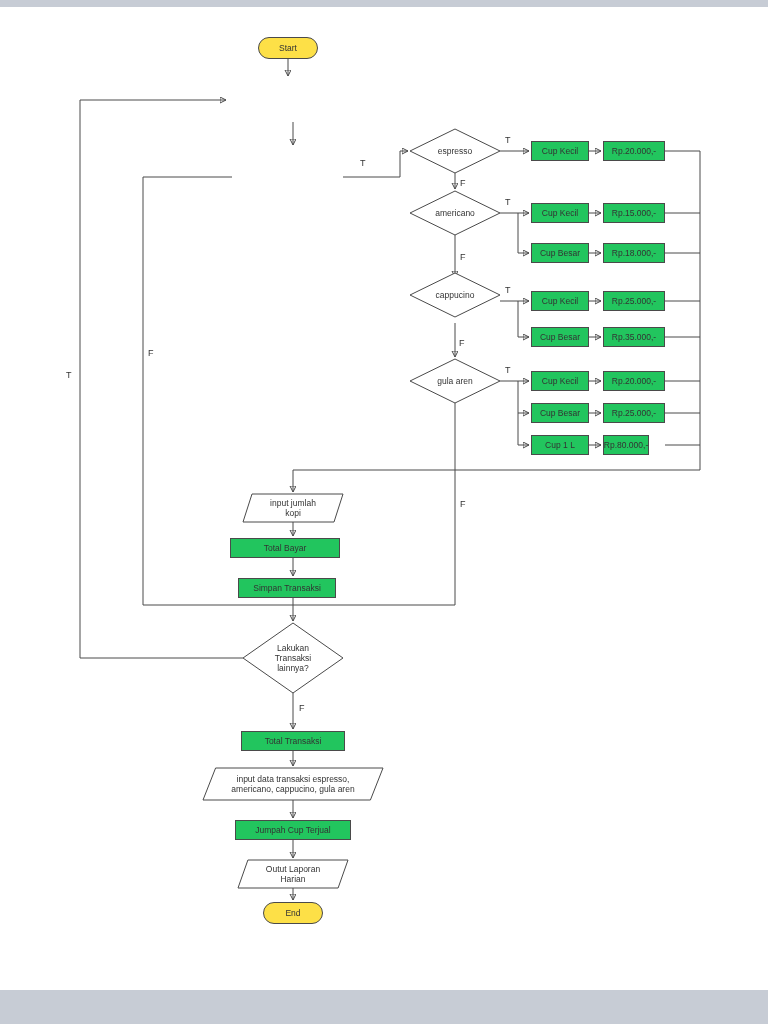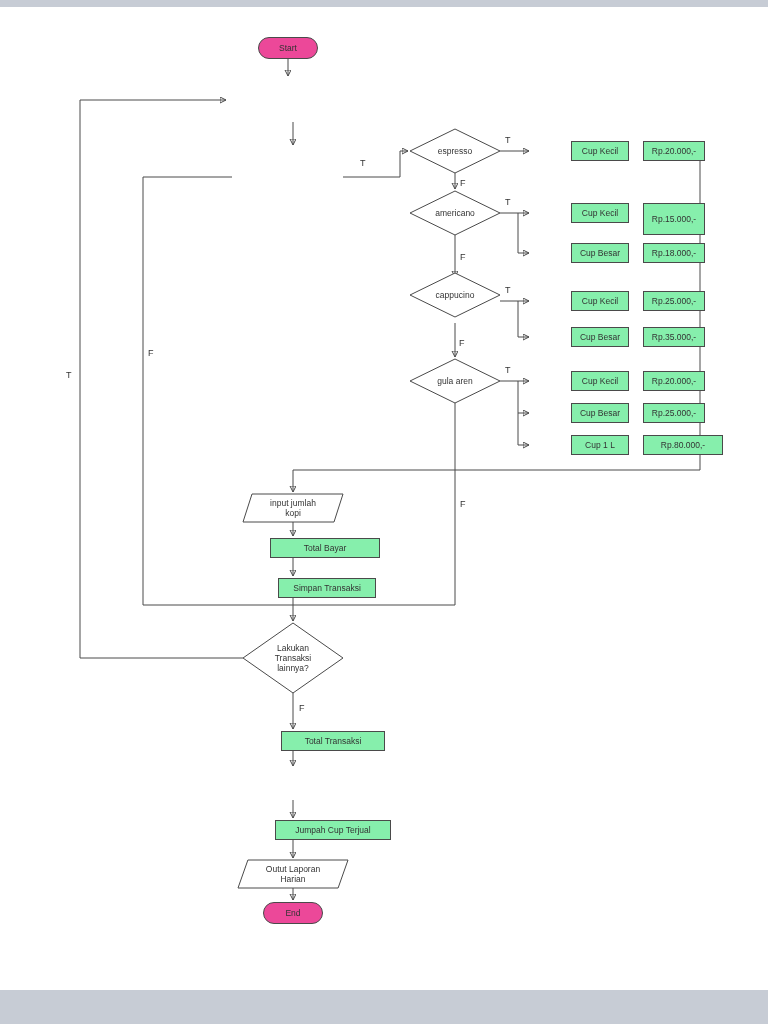--- a/index.html
+++ b/index.html
@@ -1,22 +1,22 @@
 <!DOCTYPE html>
 <html><head>
 <meta charset="utf-8">
 <style>
   html,body{margin:0;padding:0;}
   .stage{position:relative;width:768px;height:1024px;background:#c7ccd5;font-family:"Liberation Sans",sans-serif;overflow:hidden;}
   .paper{position:absolute;left:0;top:7px;width:768px;height:983px;background:#ffffff;}
   .wires{position:absolute;left:0;top:0;width:768px;height:1024px;}
   .wires path{fill:none;stroke:#4a4a4a;stroke-width:1;}
   .node{position:absolute;box-sizing:border-box;}
-  .r{border:1px solid #4a4a4a;background:#86efac;margin-left:40px;}
-  .t{border:1px solid #4a4a4a;background:#ec4899;border-radius:12px;}
+  .r{border:1px solid #4a4a4a;background:#22c55e;}
+  .t{border:1px solid #4a4a4a;background:#fde047;border-radius:12px;}
   .shp{position:absolute;left:0;top:0;width:100%;height:100%;overflow:visible;display:block;}
   .ol{fill:#ffffff;stroke:#4a4a4a;stroke-width:1;}
   .lbl{position:absolute;inset:0;display:flex;align-items:center;justify-content:center;
        text-align:center;font-size:8.5px;line-height:1.2;color:#333;white-space:pre-line;}
   .edge-lbl{position:absolute;font-size:9px;color:#333;}
 </style>
 </head>
 <body>
 
 <div class="stage">
@@ -84,20 +84,27 @@
     <span class="lbl">End</span>
   </div>
 
   <div class="node" style="left:243px;top:494px;width:100px;height:28px">
     <svg class="shp" viewBox="0 0 100 40" preserveAspectRatio="none">
         <polygon class="ol" points="9,0 100,0 91,40 0,40" vector-effect="non-scaling-stroke"></polygon>
       </svg>
     <span class="lbl">input jumlah
 kopi</span>
   </div>
+  <div class="node" style="left:203px;top:768px;width:180px;height:32px">
+    <svg class="shp" viewBox="0 0 100 40" preserveAspectRatio="none">
+        <polygon class="ol" points="7,0 100,0 93,40 0,40" vector-effect="non-scaling-stroke"></polygon>
+      </svg>
+    <span class="lbl">input data transaksi espresso,
+americano, cappucino, gula aren</span>
+  </div>
   <div class="node" style="left:238px;top:860px;width:110px;height:28px">
     <svg class="shp" viewBox="0 0 100 40" preserveAspectRatio="none">
         <polygon class="ol" points="9,0 100,0 91,40 0,40" vector-effect="non-scaling-stroke"></polygon>
       </svg>
     <span class="lbl">Outut Laporan
 Harian</span>
   </div>
 
   <div class="node" style="left:410px;top:129px;width:90px;height:44px">
     <svg class="shp" viewBox="0 0 100 40" preserveAspectRatio="none">
@@ -153,39 +160,39 @@
   <div class="node r" style="left:531px;top:403px;width:58px;height:20px">
       <span class="lbl">Cup Besar</span>
     </div>
   <div class="node r" style="left:531px;top:435px;width:58px;height:20px">
       <span class="lbl">Cup 1 L</span>
     </div>
 
   <div class="node r" style="left:603px;top:141px;width:62px;height:20px">
       <span class="lbl">Rp.20.000,-</span>
     </div>
-  <div class="node r" style="left:603px;top:203px;width:62px;height:32px">
+  <div class="node r" style="left:603px;top:203px;width:62px;height:20px">
       <span class="lbl">Rp.15.000,-</span>
     </div>
   <div class="node r" style="left:603px;top:243px;width:62px;height:20px">
       <span class="lbl">Rp.18.000,-</span>
     </div>
   <div class="node r" style="left:603px;top:291px;width:62px;height:20px">
       <span class="lbl">Rp.25.000,-</span>
     </div>
   <div class="node r" style="left:603px;top:327px;width:62px;height:20px">
       <span class="lbl">Rp.35.000,-</span>
     </div>
   <div class="node r" style="left:603px;top:371px;width:62px;height:20px">
       <span class="lbl">Rp.20.000,-</span>
     </div>
   <div class="node r" style="left:603px;top:403px;width:62px;height:20px">
       <span class="lbl">Rp.25.000,-</span>
     </div>
-  <div class="node r" style="left:603px;top:435px;width:80px;height:20px">
+  <div class="node r" style="left:603px;top:435px;width:46px;height:20px">
       <span class="lbl">Rp.80.000,-</span>
     </div>
 
   <div class="node r" style="left:230px;top:538px;width:110px;height:20px">
       <span class="lbl">Total Bayar</span>
     </div>
   <div class="node r" style="left:238px;top:578px;width:98px;height:20px">
       <span class="lbl">Simpan Transaksi</span>
     </div>
   <div class="node r" style="left:241px;top:731px;width:104px;height:20px">

